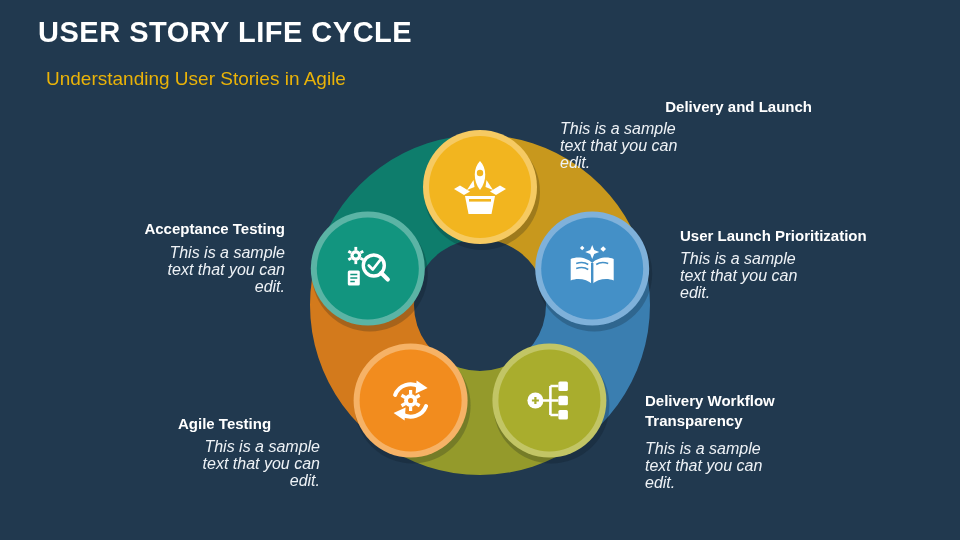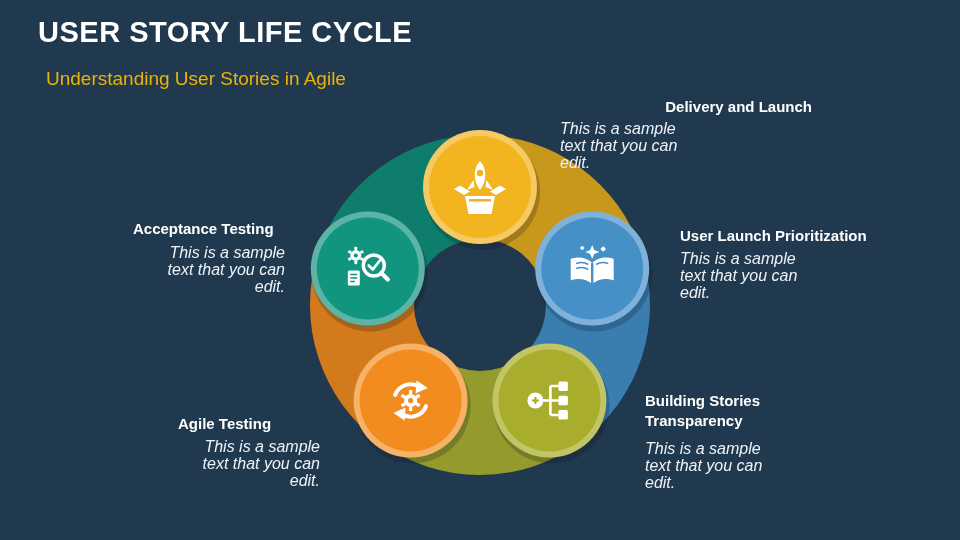--- a/index.html
+++ b/index.html
@@ -25,21 +25,21 @@
   }
   
   .n0{left:592px;top:97px;width:220px;text-align:right}
   .n0d{left:560px;top:120px;width:140px;text-align:left}
   .n1{left:680px;top:226px;width:230px;text-align:left}
   .n1d{left:680px;top:250px;width:140px;text-align:left}
   .n2{left:645px;top:391px;width:175px;text-align:left}
   .n2d{left:645px;top:440px;width:140px;text-align:left}
   .n3{left:178px;top:414px;width:142px;text-align:left}
   .n3d{left:180px;top:438px;width:140px;text-align:right}
-  .n4{left:133px;top:219px;width:152px;}
+  .n4{left:133px;top:219px;width:152px;text-align:right}
   .n4d{left:145px;top:244px;width:140px;text-align:right}
 </style>
 </head>
 <body>
 
 <header>
   <h1 class="slide-title">USER STORY LIFE CYCLE</h1>
   <h2 class="slide-subtitle">Understanding User Stories in Agile</h2>
 </header>
 
@@ -152,20 +152,20 @@
     <path d="M1,-3 L5,1 L12,-8" stroke="#ffffff" stroke-width="2.8" fill="none" stroke-linecap="round" stroke-linejoin="round"></path>
   </g>
 </svg>
 
 <div class="node-label n0">Delivery and Launch</div>
 <div class="node-desc n0d">This is a sample text that you can edit.</div>
 
 <div class="node-label n1">User Launch Prioritization</div>
 <div class="node-desc n1d">This is a sample text that you can edit.</div>
 
-<div class="node-label n2">Building Stories Transparency</div>
+<div class="node-label n2">Delivery Workflow Transparency</div>
 <div class="node-desc n2d">This is a sample text that you can edit.</div>
 
 <div class="node-label n3">Agile Testing</div>
 <div class="node-desc n3d">This is a sample text that you can edit.</div>
 
 <div class="node-label n4">Acceptance Testing</div>
 <div class="node-desc n4d">This is a sample text that you can edit.</div>
 
 </body></html>

